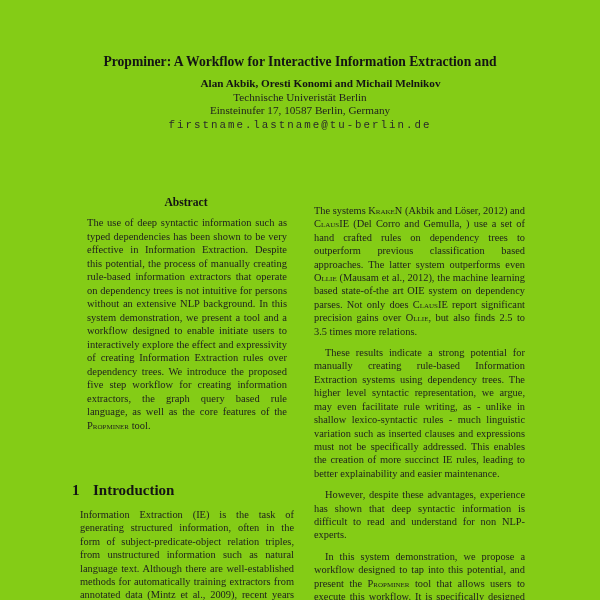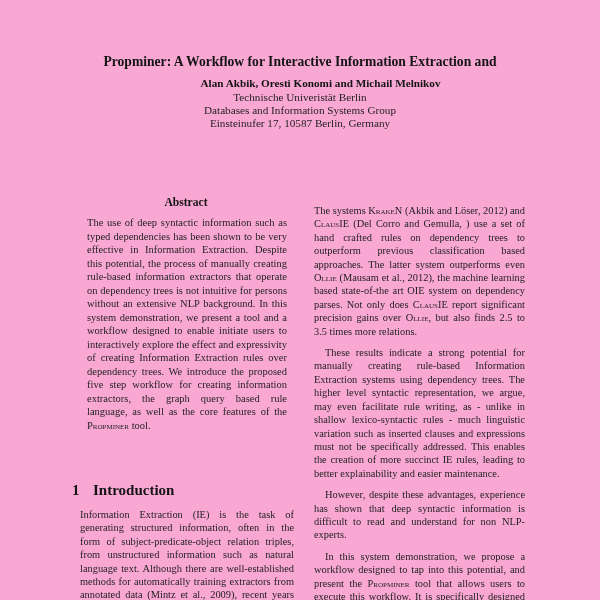--- a/index.html
+++ b/index.html
@@ -4,21 +4,21 @@
 <style>
   html, body {
     margin: 0;
     padding: 0;
     background: #ffffff;
   }
   .page {
     position: relative;
     width: 600px;
     height: 600px;
-    background: #f9a8d4;
+    background: #84cc16;
     overflow: hidden;
     font-family: "Liberation Serif", "DejaVu Serif", serif;
     color: #1e1e1e;
   }
   
   .header {
     position: absolute;
     top: 53px;
     left: 0;
     right: 0;
@@ -108,23 +108,23 @@
 </head>
 <body>
 
 <div class="page">
 
   <div class="header">
     <div class="title-line">Propminer: A Workflow for Interactive Information Extraction and</div>
     <div class="authors">Alan Akbik, Oresti Konomi and Michail Melnikov</div>
     <div class="affil-block">
       <div class="affil">Technische Univeristät Berlin</div>
-      <div class="affil">Databases and Information Systems Group</div>
       <div class="affil">Einsteinufer 17, 10587 Berlin, Germany</div>
     </div>
+    <div class="email">firstname.lastname@tu-berlin.de</div>
   </div>
 
   <div class="col-left-abstract">
     <div class="abstract-heading">Abstract</div>
     <p class="abstract-body"><span>The use of deep syntactic information such as typed dependencies has been shown to be very effective in Information Extraction. Despite this potential, the process of manually creating rule-based information extractors that operate on dependency trees is not intuitive for persons without an extensive NLP background. In this system demonstration, we present a tool and a workflow designed to enable initiate users to interactively explore the effect and expressivity of creating Information Extraction rules over dependency trees. We introduce the proposed five step workflow for creating information extractors, the graph query based rule language, as well as the core features of the </span><span class="sc">Propminer</span><span> tool.</span></p>
   </div>
 
   <div class="col-left-intro">
     <div class="section-heading">
       <span class="section-number">1</span><span>Introduction</span>

